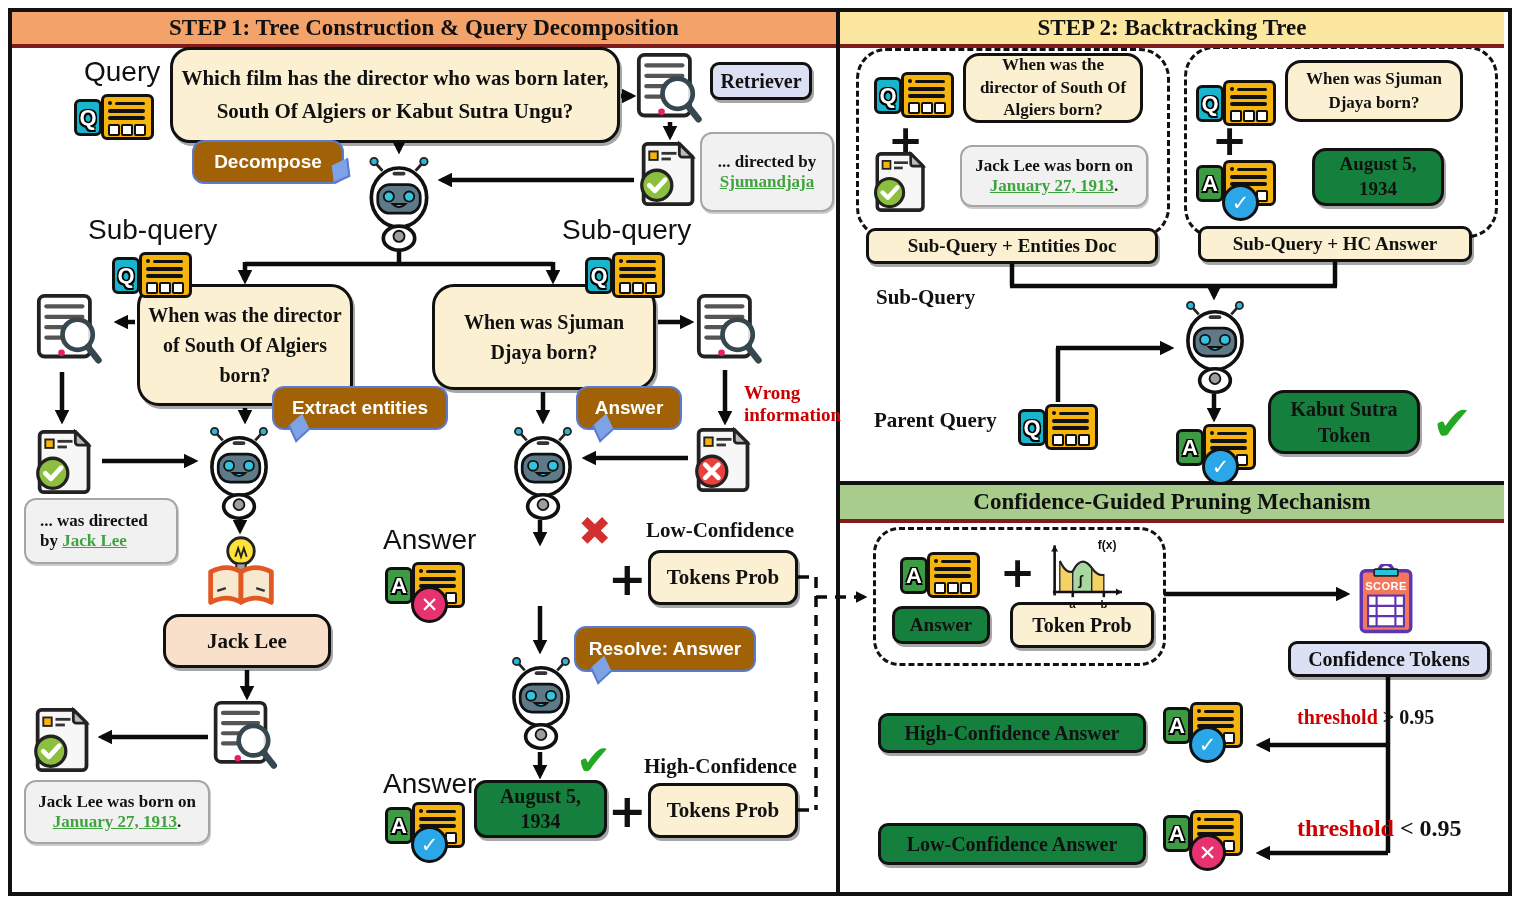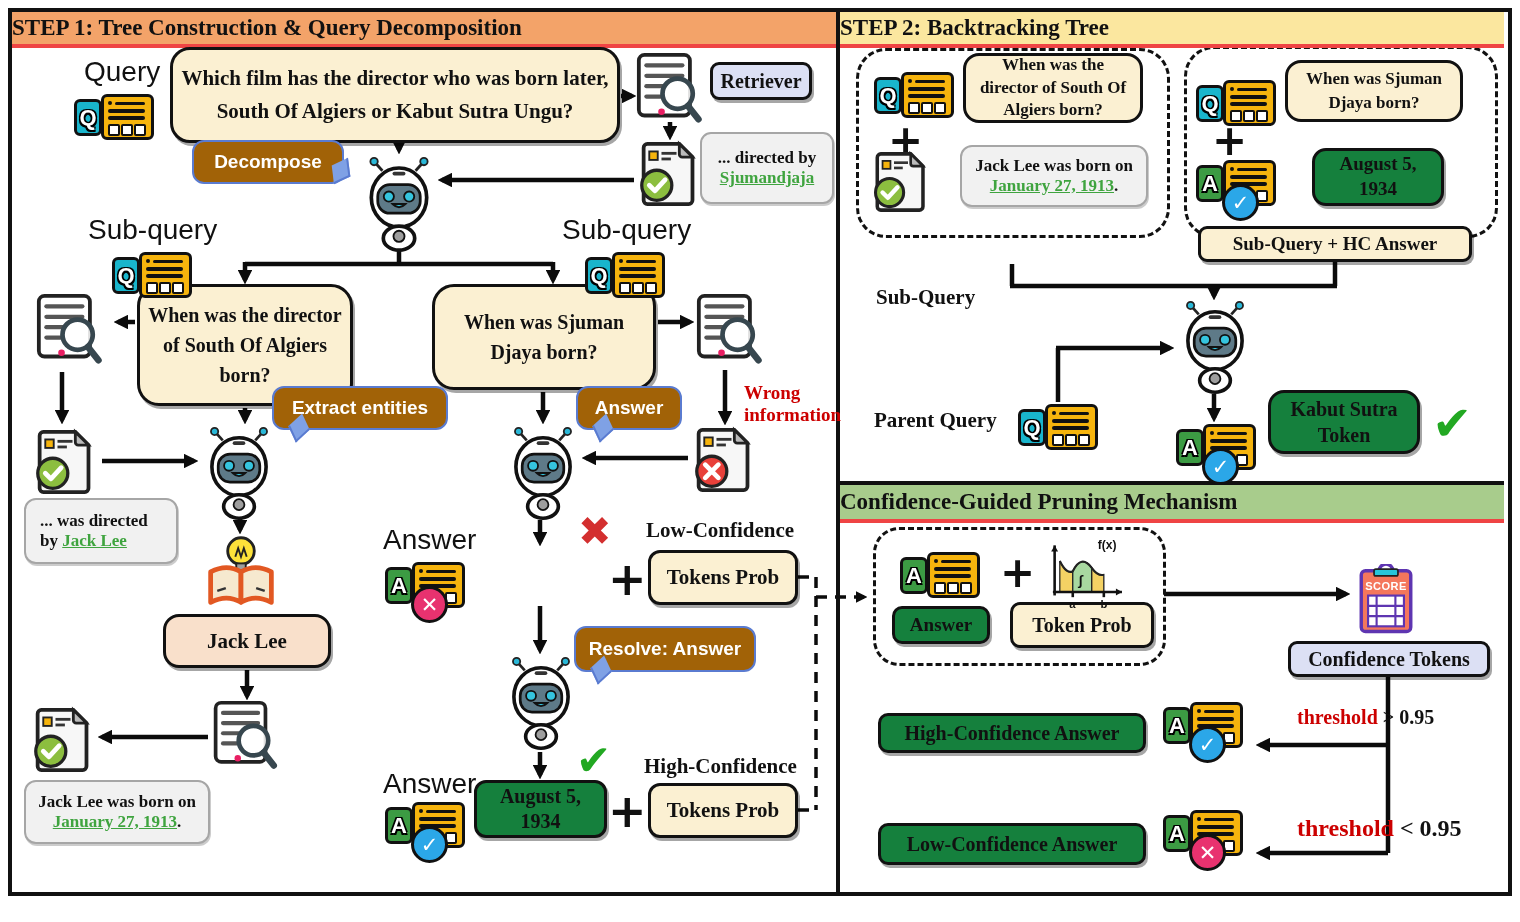--- a/index.html
+++ b/index.html
@@ -1,22 +1,22 @@
 <!DOCTYPE html>
 <html><head>
 <meta charset="utf-8">
 <style>
   html,body{margin:0;padding:0;background:#fff;}
   #canvas{position:relative;width:1520px;height:922px;background:#fff;overflow:hidden;
           font-family:"Liberation Serif","DejaVu Serif",serif;}
   .abs{position:absolute;}
   
   .frame{border:4px solid #111;}
-  .hdr{display:flex;align-items:center;justify-content:flex-start;font-weight:bold;font-size:23px;
-       color:#111;border-bottom:4px solid #ef4444;z-index:8;}
+  .hdr{display:flex;align-items:center;justify-content:center;font-weight:bold;font-size:23px;
+       color:#111;border-bottom:4px solid #7f1d1d;z-index:8;}
   
   .bx{position:absolute;border:3px solid #111;border-radius:14px;display:flex;align-items:center;
       justify-content:center;text-align:center;font-weight:bold;color:#111;z-index:10;
       box-shadow:2px 3px 0 rgba(0,0,0,0.35);padding:2px 8px;box-sizing:border-box;}
   .cream{background:#FBF0D2;}
   .greenbx{background:#15803d;}
   .peach{background:#F9E0CB;}
   .lav{background:#DCE0F4;border-radius:9px;}
   .grayfact{position:absolute;background:#F1F1F1;border:2px solid #A6A6A6;border-radius:12px;
       display:flex;align-items:center;justify-content:center;text-align:center;font-weight:bold;
@@ -179,21 +179,21 @@
       <path d="M10 4 h34 l14 14 v46 a4 4 0 0 1 -4 4 H10 a4 4 0 0 1 -4 -4 V8 a4 4 0 0 1 4 -4 z" fill="#F7F7F7" stroke="#222" stroke-width="4"></path>
       <path d="M44 4 l14 14 h-11 a3 3 0 0 1 -3 -3 z" fill="#BBB" stroke="#222" stroke-width="3"></path>
       <rect x="12" y="12" width="9" height="9" fill="#F6B40D" stroke="#222" stroke-width="2"></rect>
       <line x1="25" y1="14" x2="41" y2="14" stroke="#333" stroke-width="3"></line>
       <line x1="25" y1="20" x2="35" y2="20" stroke="#333" stroke-width="3"></line>
       <circle cx="20" cy="48" r="16" fill="#8CBE3F" stroke="#222" stroke-width="3.5"></circle>
       <path d="M12 48 l6 6 l11 -12" fill="none" stroke="#fff" stroke-width="5" stroke-linecap="round" stroke-linejoin="round"></path>
     </svg>
   </div>
 
-  <div class="grayfact" style="left:700px;top:132px;width:134px;height:72px;border-radius:11px;">
+  <div class="grayfact" style="left:700px;top:132px;width:134px;height:80px;">
     <span><span>... directed by </span><span class="link">Sjumandjaja</span></span>
   </div>
 
   <div class="bubble tail-br" style="left:192px;top:140px;width:148px;height:40px;">
     <span>Decompose</span>
   </div>
 
   <div class="ic" style="left:362px;top:156px;">
     <svg width="74" height="96" viewBox="0 0 80 104">
       <line x1="22" y1="16" x2="14" y2="7" stroke="#222" stroke-width="3"></line>
@@ -547,20 +547,23 @@
         <i class="sq s3"></i>
       </div>
     <div class="badge badge-check">
         <span>✓</span>
       </div>
   </div>
   <div class="bx greenbx" style="left:1312px;top:148px;width:132px;height:58px;border-radius:14px;font-size:19px;line-height:1.3;">
     <span>August 5, 1934</span>
   </div>
 
+  <div class="bx cream" style="left:866px;top:228px;width:292px;height:36px;border-radius:9px;font-size:19px;">
+    <span>Sub-Query + Entities Doc</span>
+  </div>
   <div class="bx cream" style="left:1198px;top:226px;width:274px;height:36px;border-radius:9px;font-size:19px;">
     <span>Sub-Query + HC Answer</span>
   </div>
 
   <div class="serif-lbl" style="left:876px;top:285px;">Sub-Query</div>
   <div class="serif-lbl" style="left:874px;top:408px;">Parent Query</div>
 
   <div class="ic" style="left:1178px;top:300px;">
     <svg width="74" height="94" viewBox="0 0 80 104">
       <line x1="22" y1="16" x2="14" y2="7" stroke="#222" stroke-width="3"></line>

